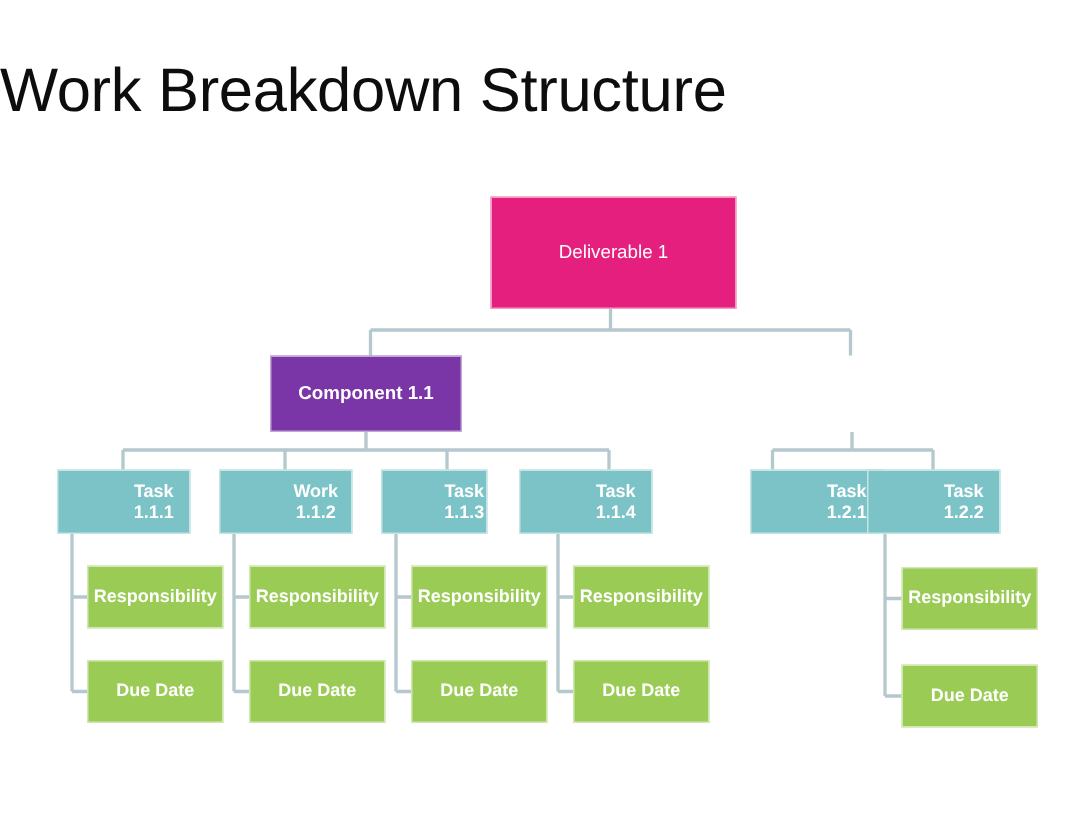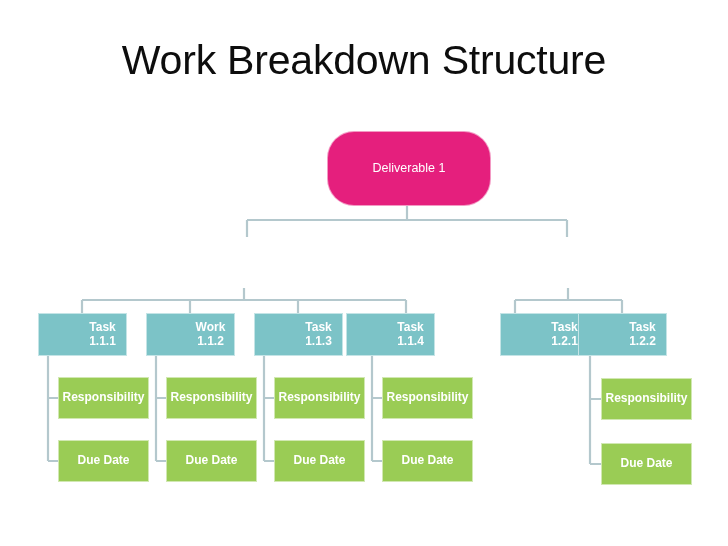--- a/index.html
+++ b/index.html
@@ -16,21 +16,20 @@
     width: 728px;
     height: 546px;
     background: #ffffff;
     overflow: hidden;
   }
   #slide-title {
     position: absolute;
     left: 0;
     top: 38px;
     width: 728px;
-    text-align: center;
     font-size: 41px;
     font-weight: normal;
     color: #0d0d0d;
     letter-spacing: -0.2px;
     line-height: 1.1;
   }
   #diagram {
     position: absolute;
     left: 0;
     top: 0;
@@ -103,29 +102,30 @@
 
       <path d="M 156 356 L 156 461 M 156 398 L 166 398 M 156 461 L 166 461"></path>
 
       <path d="M 264 356 L 264 461 M 264 398 L 274 398 M 264 461 L 274 461"></path>
 
       <path d="M 372 356 L 372 461 M 372 398 L 382 398 M 372 461 L 382 461"></path>
 
       <path d="M 590 356 L 590 464 M 590 399 L 601 399 M 590 464 L 601 464"></path>
     </svg>
 
-    <div class="node node-deliverable" style="left:327px; top:131px; width:164px; height:75px;border-radius:27px;">Deliverable 1</div>
+    <div class="node node-deliverable" style="left:327px; top:131px; width:164px; height:75px;">Deliverable 1</div>
 
+    <div class="node node-component" style="left:180px; top:237px; width:128px; height:51px;">Component 1.1</div>
 
 
     <div class="node node-task" style="left:38px; top:313px; width:89px; height:43px;">Task 1.1.1</div>
 
     <div class="node node-task" style="left:146px; top:313px; width:89px; height:43px;">Work 1.1.2</div>
 
-    <div class="node node-task" style="left:254px; top:313px; width:89px; height:43px;">Task 1.1.3</div>
+    <div class="node node-task" style="left:254px; top:313px; width:71px; height:43px;">Task 1.1.3</div>
 
     <div class="node node-task" style="left:346px; top:313px; width:89px; height:43px;">Task 1.1.4</div>
 
     <div class="node node-task" style="left:471px; top:313px; width:89px; height:43px;margin-left:29px;">Task 1.2.1</div>
 
     <div class="node node-task" style="left:578px; top:313px; width:89px; height:43px;">Task 1.2.2</div>
 
     <div class="node node-leaf" style="left:58px; top:377px; width:91px; height:42px;">Responsibility</div>
 
     <div class="node node-leaf" style="left:166px; top:377px; width:91px; height:42px;">Responsibility</div>

